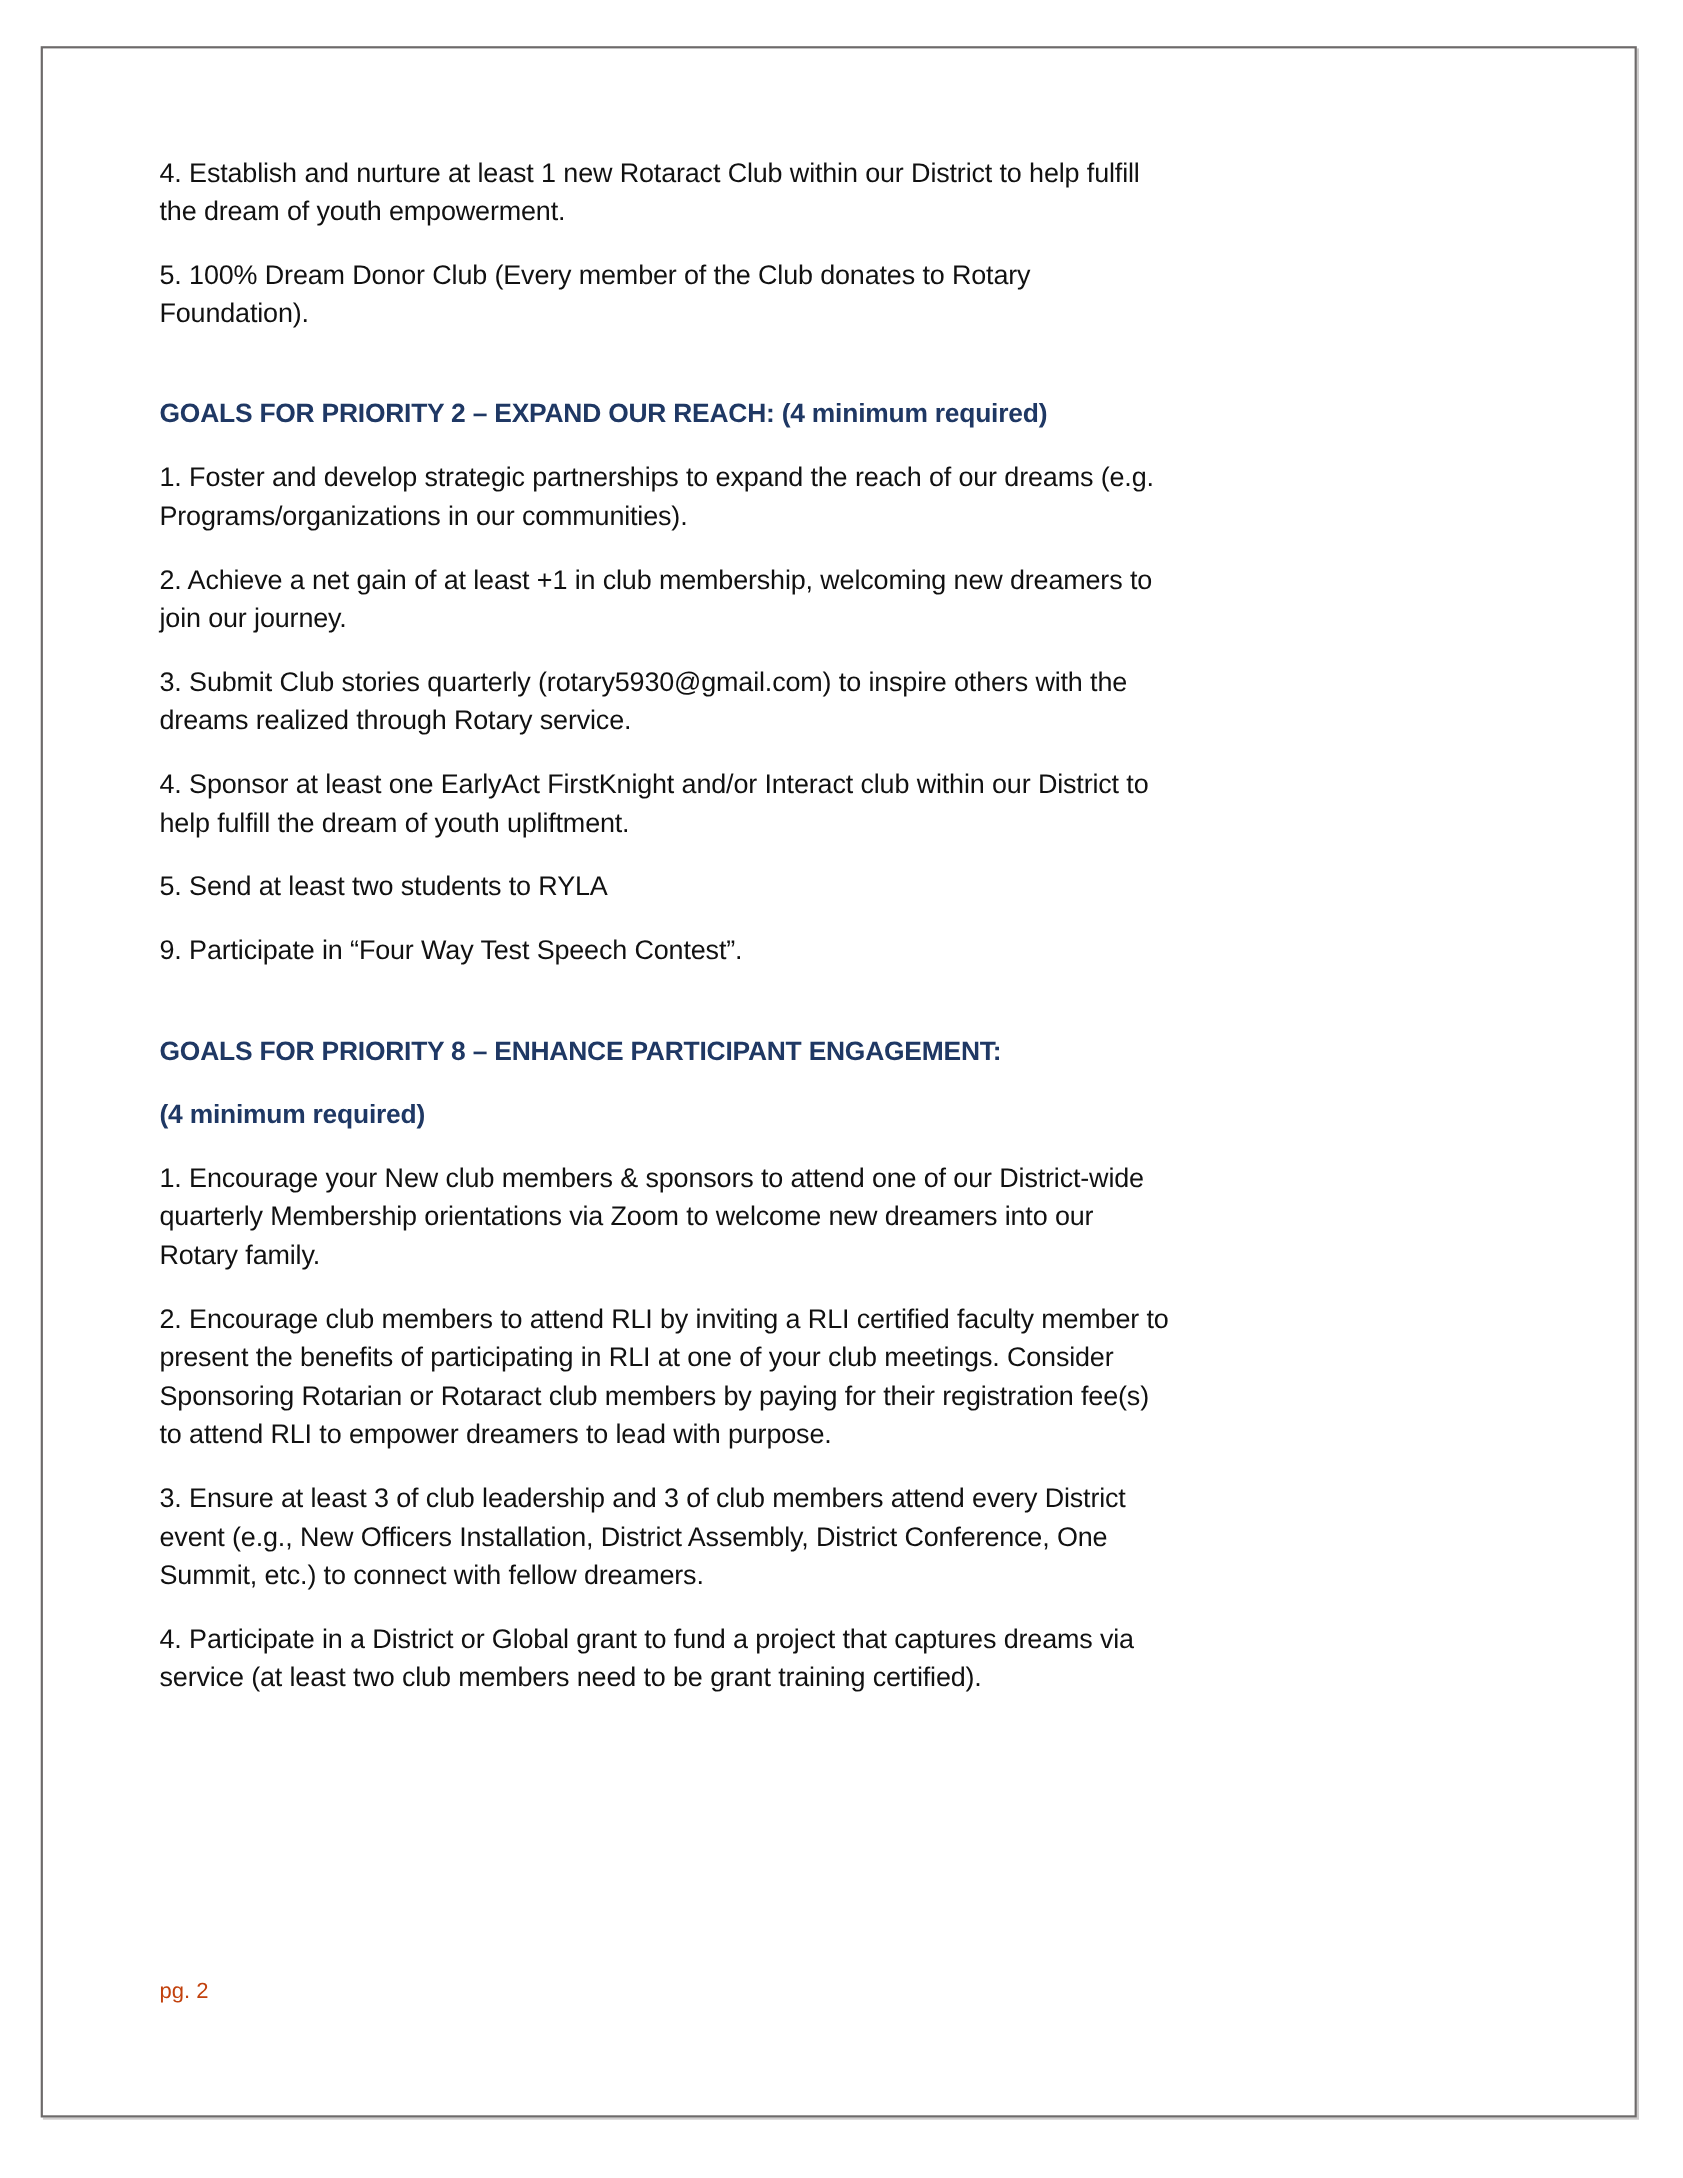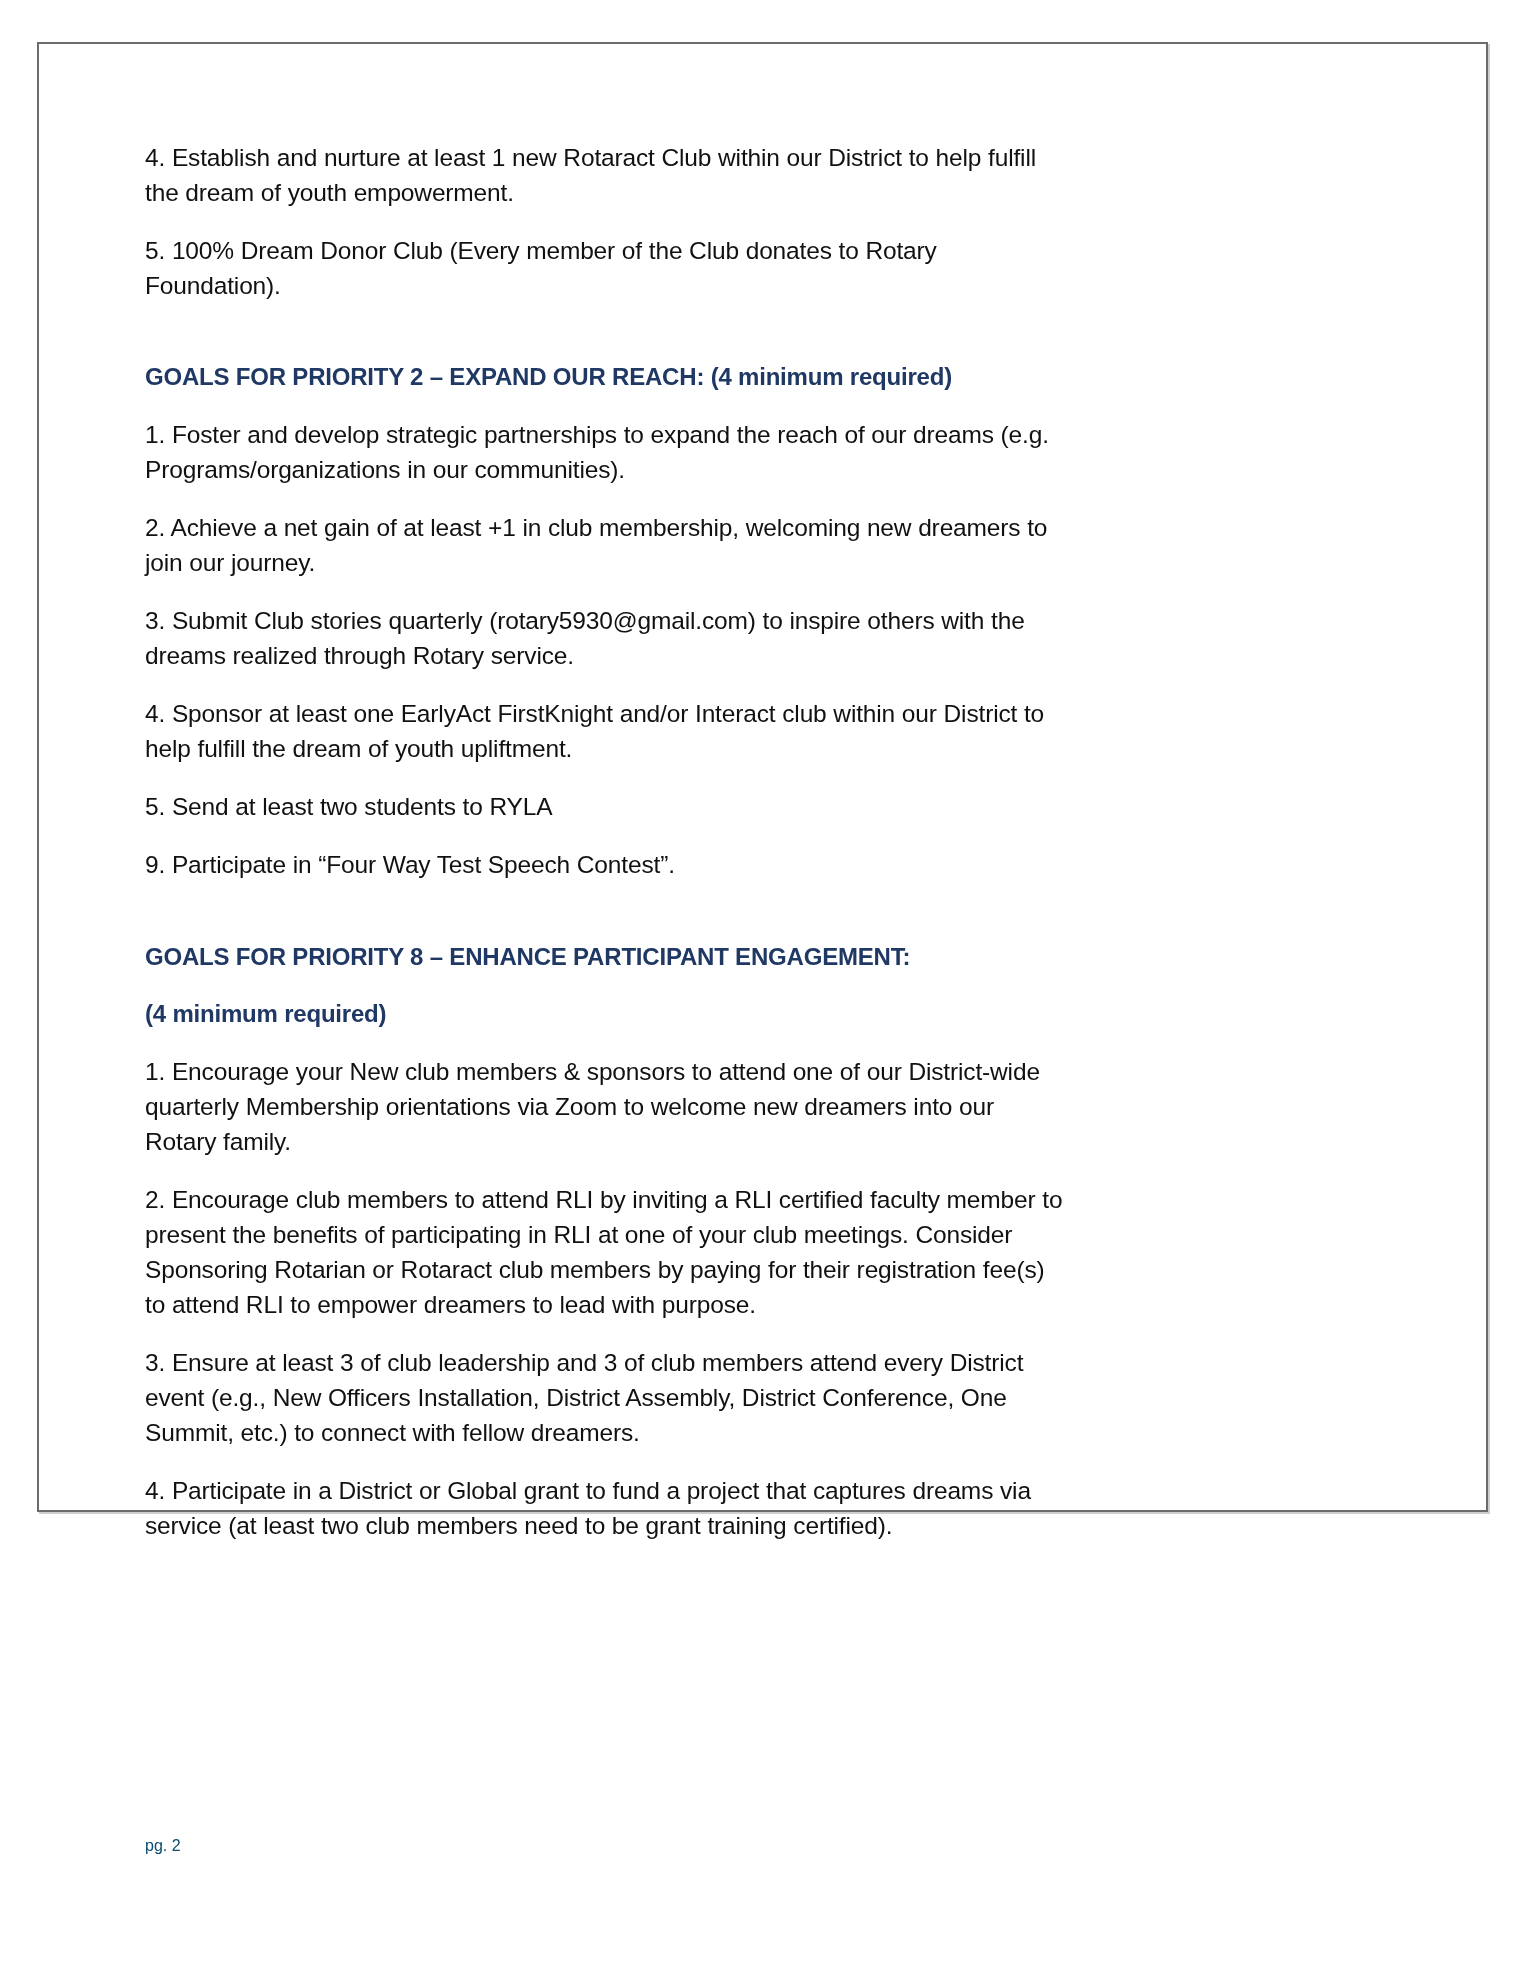--- a/index.html
+++ b/index.html
@@ -12,21 +12,21 @@
     height: 1980px;
     font-family: "Liberation Sans", sans-serif;
     position: relative;
     overflow: hidden;
   }
   #page {
     position: absolute;
     left: 37px;
     top: 42px;
     width: 1451px;
-    height: 1470px;
+    height: 1883px;
     background: #ffffff;
     border: 2px solid #6d6a6a;
     box-sizing: border-box;
     box-shadow: 2px 2px 0 0 #cfcdcd;
   }
   #content {
     position: absolute;
     left: 106px;
     top: 96px;
     width: 920px;
@@ -56,25 +56,24 @@
   .heading-wrap {
     margin: 0 0 23px 0;
   }
   .spacer-before-heading {
     height: 34px;
   }
   #footer {
     position: absolute;
     left: 106px;
     top: 1755px;
-    font-size: 16px;
-    color: #0c4a6e;
+    font-size: 20px;
+    color: #c2410c;
     font-family: "Liberation Sans", sans-serif;
     letter-spacing: 0px;
-    margin-top: 38px;
   }
 </style>
 </head>
 <body>
 
 <div id="page">
   <div id="content">
 
     <p class="body-para">4. Establish and nurture at least 1 new Rotaract Club within our District to help fulfill the dream of youth empowerment.</p>
     <p class="body-para">5. 100% Dream Donor Club (Every member of the Club donates to Rotary Foundation).</p>

